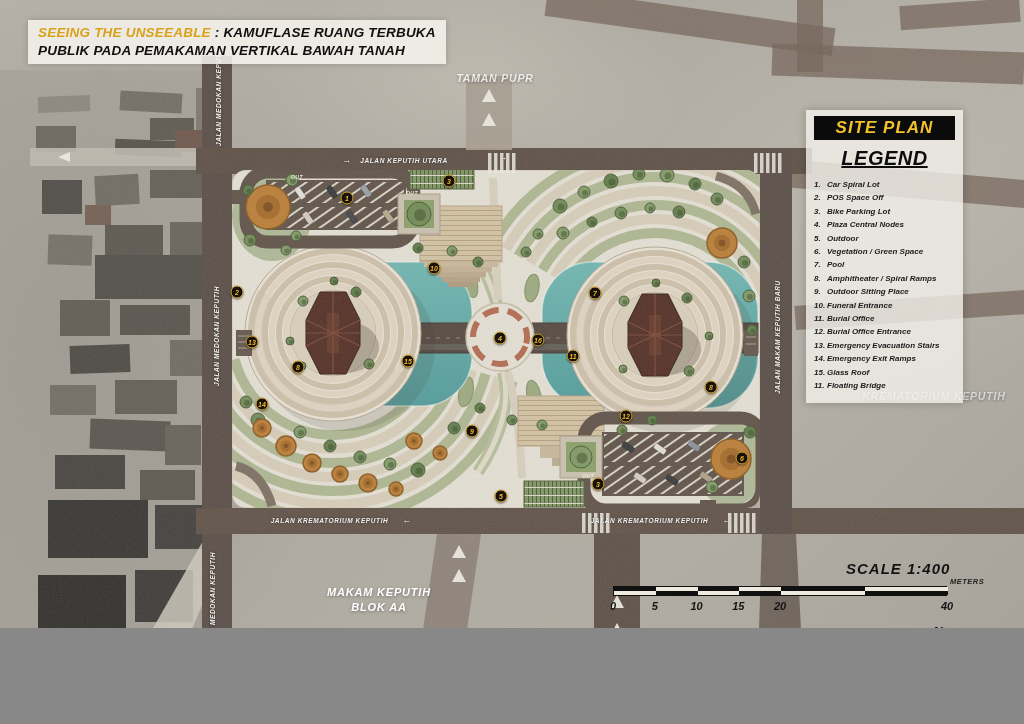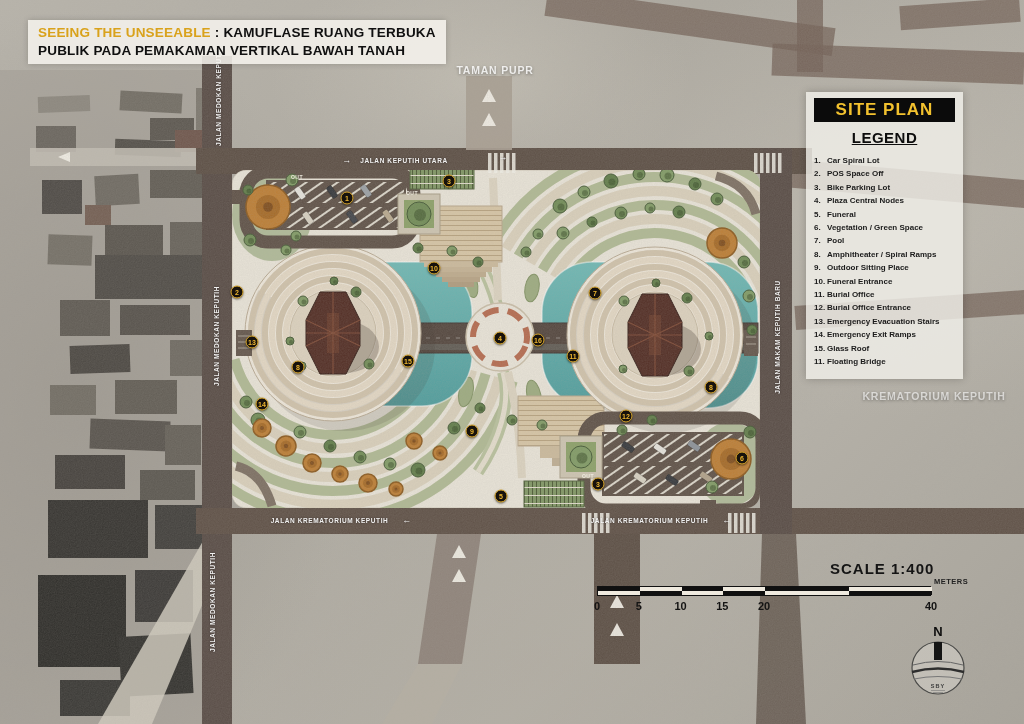--- a/index.html
+++ b/index.html
@@ -1,64 +1,64 @@
 <!DOCTYPE html>
 <html><head>
 <meta charset="utf-8">
 <style>
   html,body{margin:0;padding:0;background:#888;}
   *{box-sizing:border-box;font-family:"Liberation Sans",sans-serif;}
-  .canvas{position:relative;width:1024px;height:724px;overflow:hidden;
+  .canvas{position:relative;width:1024px;height:628px;overflow:hidden;
     background:
       radial-gradient(ellipse 300px 180px at 480px 80px, rgba(208,203,191,.55), transparent 70%),
       radial-gradient(ellipse 520px 300px at 85% 28%, rgba(198,193,182,.5), transparent 72%),
       radial-gradient(ellipse 380px 520px at 7% 55%, rgba(148,144,136,.6), transparent 75%),
       radial-gradient(ellipse 620px 300px at 52% 92%, rgba(176,171,160,.5), transparent 75%),
-      linear-gradient(135deg,#b9b5ac,#aeaaa1 40%,#b5b1a8 70%,#a7a39a);}
+      linear-gradient(135deg,#b9b5ac,#aeaaa1 40%,#b5b1a8 70%,#a7a39a); font-style: italic;}
   #map-svg{position:absolute;inset:0;}
 
   .title-block{position:absolute;left:28px;top:20px;background:rgba(247,245,239,.85);
     padding:4px 10px;font-size:13.5px;font-weight:bold;line-height:18px;color:#101010;
     letter-spacing:.2px;box-shadow:0 0 6px rgba(0,0,0,.18);z-index:6;}
   .hl{color:#d9a21b;}
 
   .area-label{position:absolute;color:#fff;font-weight:bold;text-align:center;z-index:5;
     text-shadow:0 1px 3px rgba(0,0,0,.35);letter-spacing:.8px;}
-  #lbl-taman{left:440px;top:64px;width:110px;font-size:10.5px;color:rgba(255,255,255,.82);}
+  #lbl-taman{left:440px;top:72px;width:110px;font-size:10.5px;color:rgba(255,255,255,.82);}
   #lbl-permukiman{left:92px;top:258px;width:122px;font-size:11px;line-height:15px;}
   #lbl-krematorium{left:838px;top:390px;width:192px;font-size:10.5px;color:rgba(255,255,255,.62);}
   #lbl-makam{left:318px;top:585px;width:122px;font-size:11px;line-height:15px;}
 
   .street{position:absolute;color:rgba(255,255,255,.92);font-size:6.5px;font-weight:bold;
     letter-spacing:.6px;white-space:nowrap;transform:translate(-50%,-50%);
     text-shadow:0 0 2px rgba(0,0,0,.5);z-index:5;}
   .street.v{transform:translate(-50%,-50%) rotate(-90deg);}
   .street .arr{font-size:9px;letter-spacing:0;}
   .arr-pre{margin-right:9px;}
   .arr-post{margin-left:14px;}
 
   .marker{position:absolute;width:13px;height:13px;border-radius:50%;background:#17120c;
     border:1.5px solid #d9a62a;color:#ecb52f;font-size:7px;font-weight:bold;line-height:1;
     display:flex;align-items:center;justify-content:center;transform:translate(-50%,-50%);
     box-shadow:0 1px 2px rgba(0,0,0,.5);z-index:6;}
 
   .out-label{position:absolute;color:rgba(240,236,226,.95);font-size:5px;font-weight:bold;
     transform:translate(-50%,-50%);letter-spacing:.5px;z-index:5;}
 
-  .panel{position:absolute;left:806px;top:92px;width:157px;background:rgba(243,241,235,.8);
+  .panel{position:absolute;left:806px;top:110px;width:157px;background:rgba(243,241,235,.8);
     padding:6px 6px 10px;box-shadow:0 0 8px rgba(0,0,0,.22);z-index:7;}
   .panel-title{background:#0b0b0b;color:#f2c12e;font-size:17px;font-weight:bold;text-align:center;
     letter-spacing:1px;padding:2px 0;margin:0 2px;}
-  .legend-title{font-size:15px;font-weight:bold;text-align:center;text-decoration:underline;
+  .legend-title{font-size:20px;font-weight:bold;text-align:center;text-decoration:underline;
     margin:7px 0 8px;color:#0d0d0d;letter-spacing:.5px;}
   .leg-item{display:flex;font-size:8px;font-weight:bold;color:#1b1b1b;line-height:13.4px;}
   .leg-num{width:15px;flex:none;padding-left:2px;}
   .leg-lab{flex:1;}
 
-  .scalebar{position:absolute;left:592px;top:560px;width:416px;height:56px;z-index:6;}
+  .scalebar{position:absolute;left:608px;top:560px;width:416px;height:56px;z-index:6;}
   .scale-title{position:absolute;left:238px;top:0;font-size:15px;font-weight:bold;color:#141414;letter-spacing:1px;}
   .scale-units{position:absolute;left:342px;top:17px;font-size:7.5px;font-weight:bold;color:#222;letter-spacing:.5px;}
   .bar{position:absolute;left:5px;top:26px;width:334px;height:10px;border:1.2px solid #111;background:#efeadf;}
   .seg{position:absolute;height:50%;}
   .tick{position:absolute;top:40px;font-size:11px;font-weight:bold;color:#141414;transform:translateX(-50%);}
 
   .compass{position:absolute;left:903px;top:624px;width:70px;height:94px;text-align:center;z-index:6;}
   .compass-n{font-size:13px;font-weight:bold;color:#0d0d0d;height:14px;}
   .compass svg{display:block;margin:0 auto;}
 </style>
@@ -620,20 +620,21 @@
   <rect x="0" y="0" width="1024" height="724" filter="url(#grain)" opacity="0.22"></rect>
 </svg>
 
 <div class="title-block">
   <div><span class="hl">SEEING THE UNSEEABLE</span><span> : </span><span>KAMUFLASE RUANG TERBUKA</span></div>
   <div>PUBLIK PADA PEMAKAMAN VERTIKAL BAWAH TANAH</div>
 </div>
 
 <div class="area-label" id="lbl-taman">TAMAN PUPR</div>
 <div class="area-label" id="lbl-krematorium">KREMATORIUM KEPUTIH</div>
+<div class="area-label" id="lbl-makam">MAKAM KEPUTIH BLOK AA</div>
 
 <div id="streets">
       <div class="street" style="left: 395px; top: 160px;"><span class="arr arr-pre">→</span><span>JALAN KEPUTIH UTARA</span></div>
       <div class="street v" style="left: 218px; top: 96px;"><span>JALAN MEDOKAN KEPUTIH</span></div>
       <div class="street v" style="left: 216px; top: 336px;"><span>JALAN MEDOKAN KEPUTIH</span></div>
       <div class="street v" style="left: 212px; top: 602px;"><span>JALAN MEDOKAN KEPUTIH</span></div>
       <div class="street v" style="left: 777px; top: 337px;"><span>JALAN MAKAM KEPUTIH BARU</span></div>
       <div class="street" style="left: 341px; top: 520px;"><span>JALAN KREMATORIUM KEPUTIH</span><span class="arr arr-post">←</span></div>
       <div class="street" style="left: 661px; top: 520px;"><span>JALAN KREMATORIUM KEPUTIH</span><span class="arr arr-post">←</span></div>
       <div class="street" style="left: 503px; top: 157px;"><span class="arr">→</span></div>
@@ -679,21 +680,21 @@
         <div class="leg-item">
           <span class="leg-num">3.</span>
           <span class="leg-lab">Bike Parking Lot</span>
         </div>
         <div class="leg-item">
           <span class="leg-num">4.</span>
           <span class="leg-lab">Plaza Central Nodes</span>
         </div>
         <div class="leg-item">
           <span class="leg-num">5.</span>
-          <span class="leg-lab">Funeral</span>
+          <span class="leg-lab">Outdoor</span>
         </div>
         <div class="leg-item">
           <span class="leg-num">6.</span>
           <span class="leg-lab">Vegetation / Green Space</span>
         </div>
         <div class="leg-item">
           <span class="leg-num">7.</span>
           <span class="leg-lab">Pool</span>
         </div>
         <div class="leg-item">

